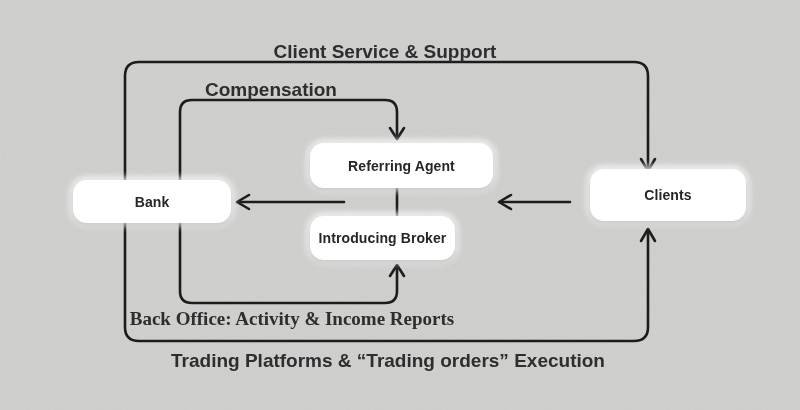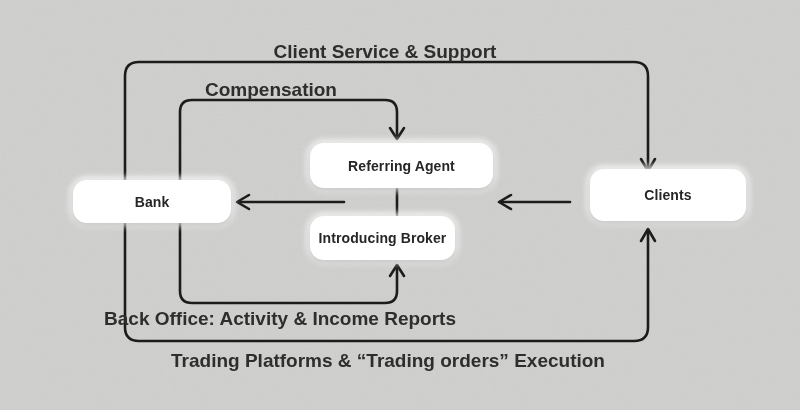--- a/index.html
+++ b/index.html
@@ -51,21 +51,21 @@
     position: absolute;
     transform: translateX(-50%);
     white-space: nowrap;
     font-weight: 700;
     font-size: 19px;
     color: #2e2e2e;
     z-index: 2;
   }
   .lbl-client-service { left: 385px; top: 41px; }
   .lbl-compensation   { left: 271px; top: 79px; }
-  .lbl-back-office    { left: 280px; top: 308px; }
+  .lbl-back-office    { left: 292px; top: 308px; font-family: Liberation Serif, serif; }
   .lbl-trading        { left: 388px; top: 350px; }
 </style>
 </head>
 <body>
 
 <div class="stage">
 
   <svg class="texture-svg" width="800" height="410" xmlns="http://www.w3.org/2000/svg">
     <filter id="paper" x="0" y="0" width="100%" height="100%">
       <feTurbulence type="fractalNoise" baseFrequency="0.8" numOctaves="2" result="n"></feTurbulence>

